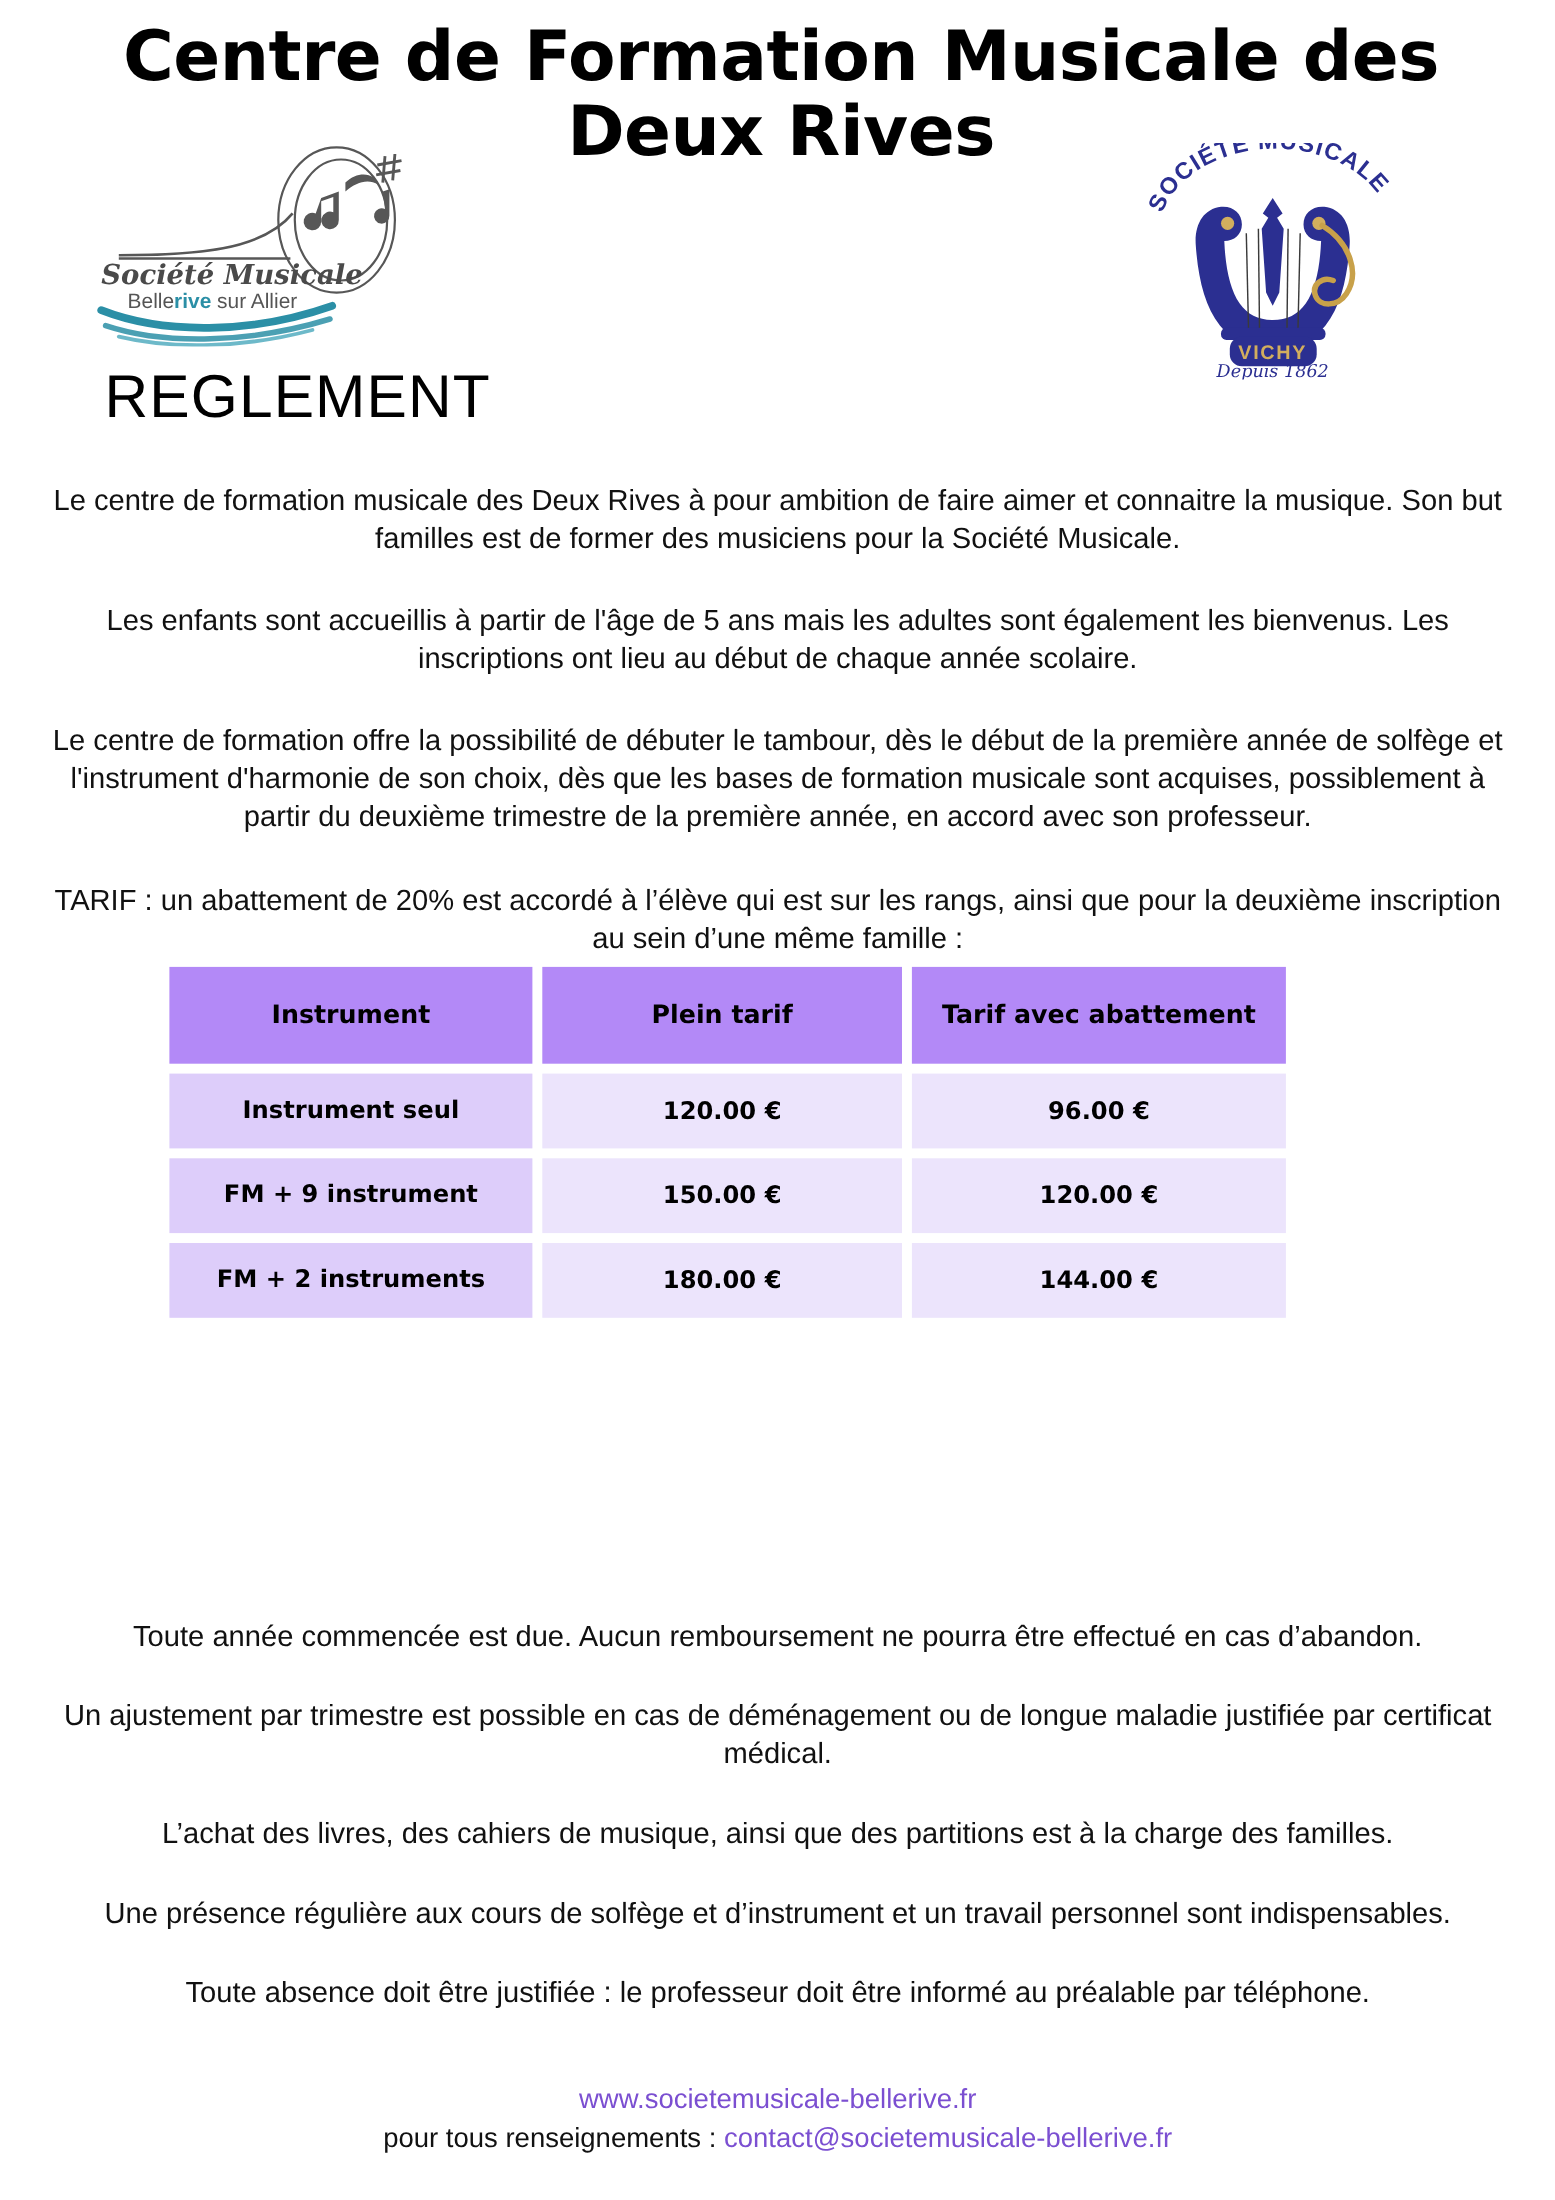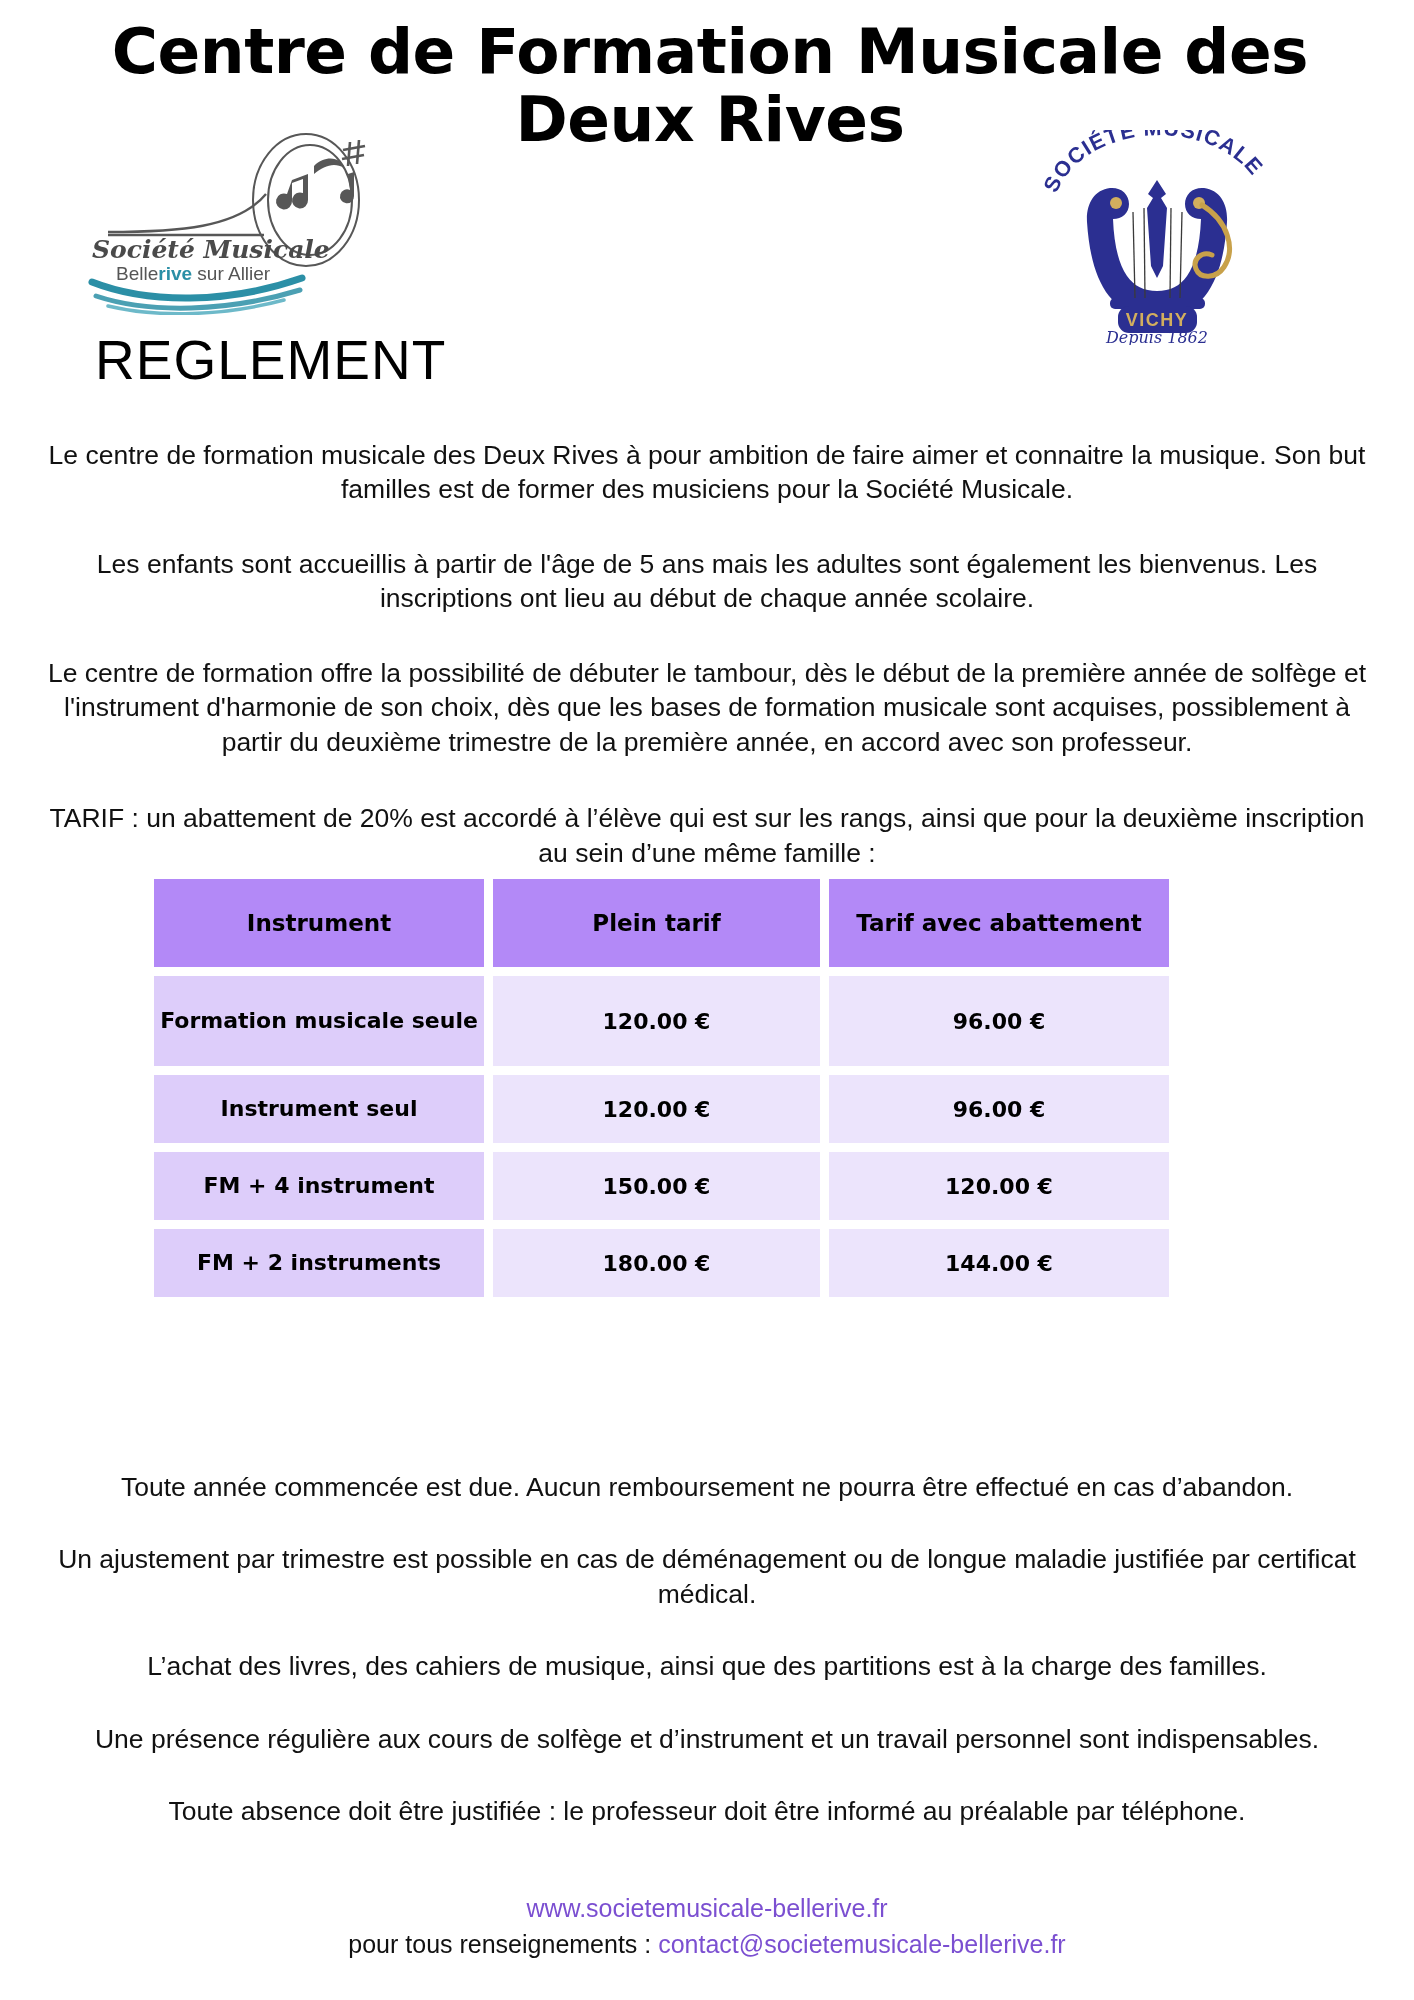--- a/index.html
+++ b/index.html
@@ -280,31 +280,26 @@
   <table class="tarif-table">
     <thead>
       <tr>
         <th class="th-cell c1">Instrument</th>
         <th class="th-cell c2">Plein tarif</th>
         <th class="th-cell c3">Tarif avec abattement</th>
       </tr>
     </thead>
     <tbody>
       <tr>
-        <td class="col-label tall">Formation musicale seule</td>
-        <td class="col-price tall">120.00 €</td>
-        <td class="col-price tall">96.00 €</td>
-      </tr>
-      <tr>
         <td class="col-label">Instrument seul</td>
         <td class="col-price">120.00 €</td>
         <td class="col-price">96.00 €</td>
       </tr>
       <tr>
-        <td class="col-label">FM + 4 instrument</td>
+        <td class="col-label">FM + 9 instrument</td>
         <td class="col-price">150.00 €</td>
         <td class="col-price">120.00 €</td>
       </tr>
       <tr>
         <td class="col-label">FM + 2 instruments</td>
         <td class="col-price">180.00 €</td>
         <td class="col-price">144.00 €</td>
       </tr>
     </tbody>
   </table>

